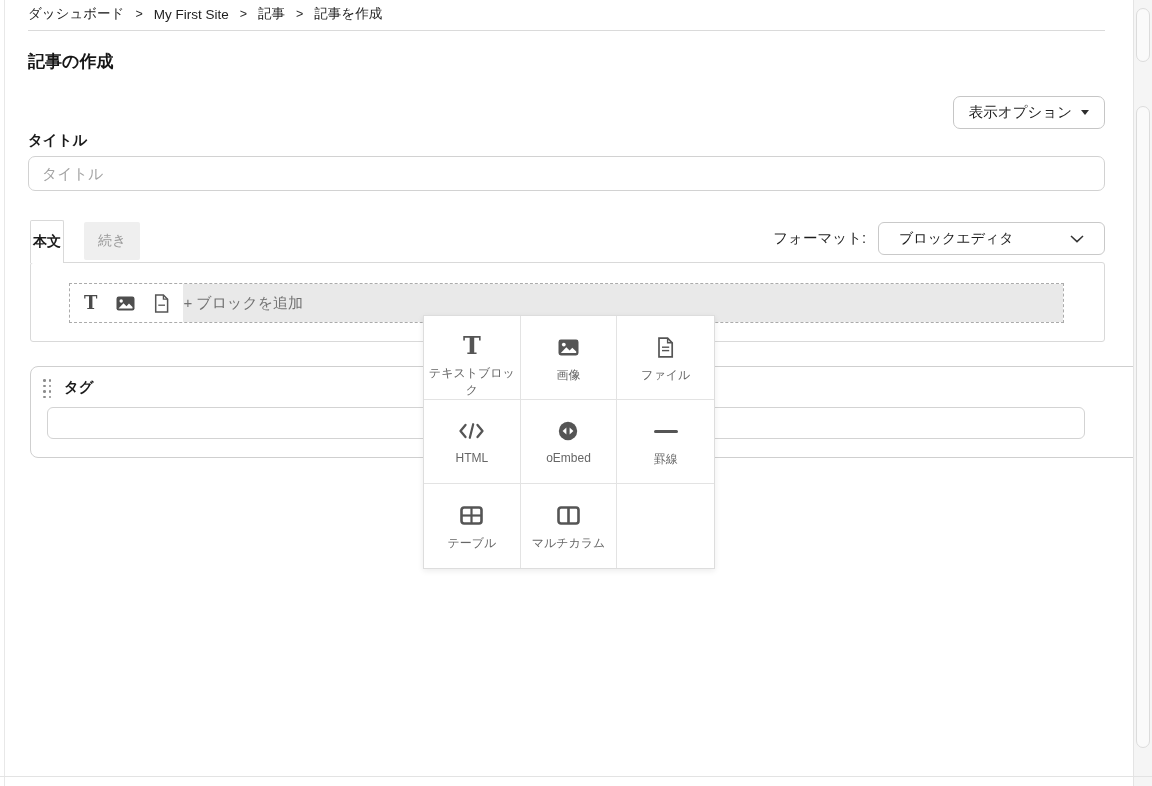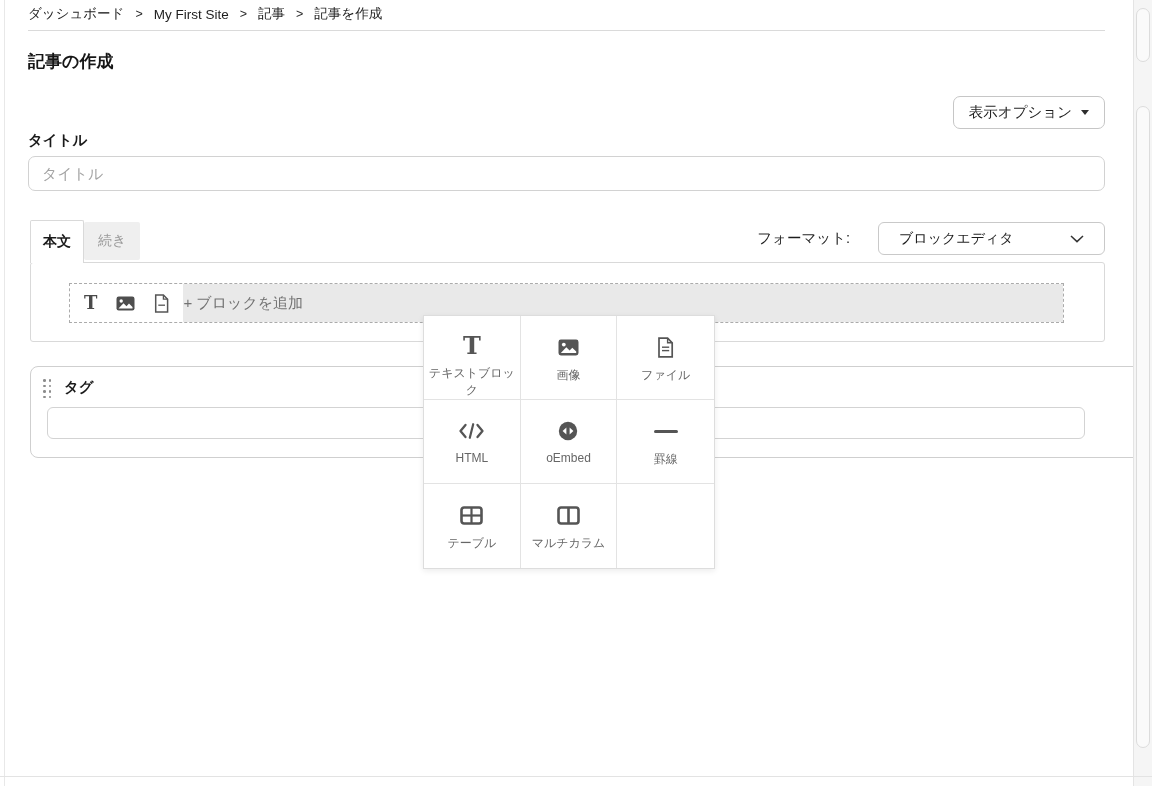--- a/index.html
+++ b/index.html
@@ -61,39 +61,39 @@
     width: 1077px; height: 35px;
     border: 1px solid #d2d2d2; border-radius: 7px;
     padding: 0 13px; font-size: 15px; color: #1d1d1d;
     font-family: "Liberation Sans", "DejaVu Sans", sans-serif;
     outline: none; background: #fff;
   }
   .title-input::placeholder { color: #a3a3a3; opacity: 1; }
   
   .tab-active {
     position: absolute; left: 30px; top: 220px;
-    height: 43px; padding: 0 12px;
+    height: 43px; padding: 0 2px;
     display: flex; align-items: center;
     background: #fff;
     border: 1px solid #d9d9d9; border-bottom: none;
     border-radius: 2px 2px 0 0;
     font-size: 14px; font-weight: bold; color: #1a1a1a;
     z-index: 3; cursor: pointer;
   }
   .tab-inactive {
     position: absolute; left: 84px; top: 222px;
     height: 38px; padding: 0 14px;
     display: flex; align-items: center;
     background: #efefef; border-radius: 2px;
     font-size: 14px; color: #999; cursor: pointer;
   }
   
   .format-row {
     position: absolute; right: 47px; top: 222px;
-    display: flex; align-items: center; gap: 28px;
+    display: flex; align-items: center; gap: 12px;
   }
   .format-label { font-size: 14.5px; color: #1d1d1d; }
   .format-select {
     width: 227px; height: 33px;
     border: 1px solid #c9c9c9; border-radius: 6px;
     display: flex; align-items: center; justify-content: space-between;
     padding: 0 20px; font-size: 14px; color: #1d1d1d;
     background: #fff; cursor: pointer;
   }
   

